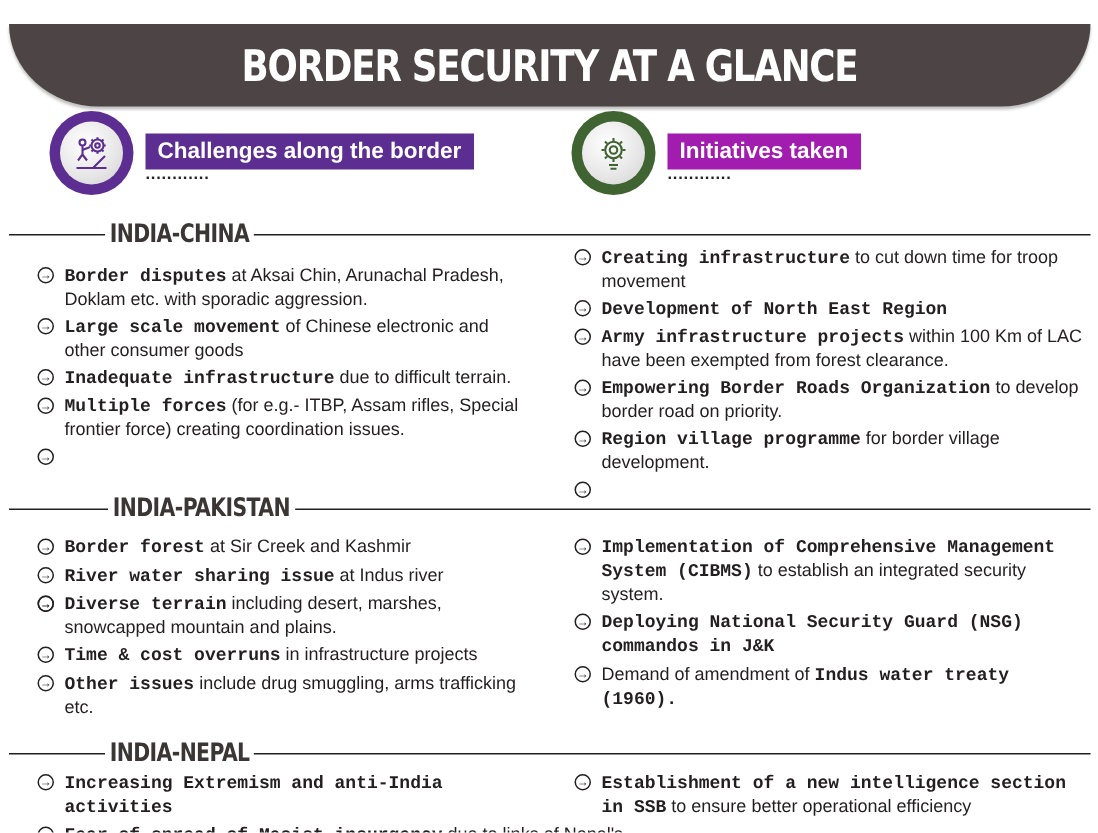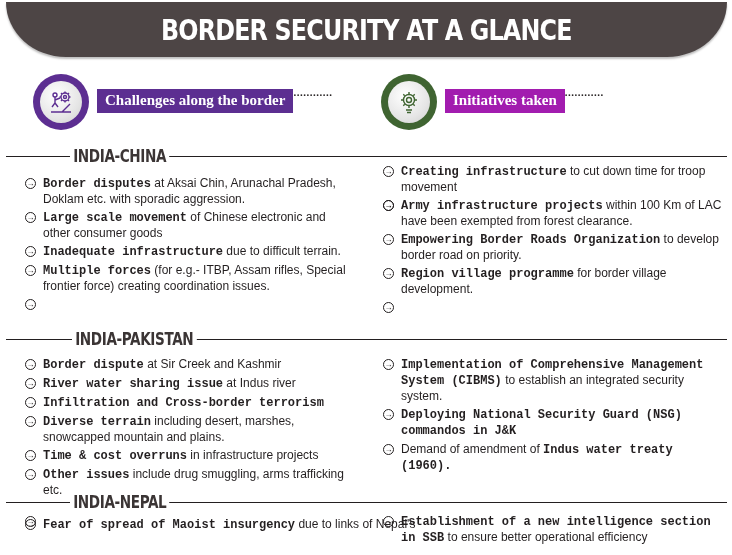--- a/index.html
+++ b/index.html
@@ -2,21 +2,21 @@
 <html><head>
 <meta charset="utf-8">
 <style>
   html, body { margin: 0; padding: 0; }
   body {
     width: 732px; height: 555px; overflow: hidden; background: #ffffff;
     font-family: "Liberation Sans", "DejaVu Sans", sans-serif; color: #231f20;
     position: relative;
   }
   .banner {
-    position: absolute; left: 6px; top: 2px; width: 721px; height: 55px;
+    position: absolute; left: 6px; top: 16px; width: 721px; height: 55px;
     background: #4d4545;
     border-bottom-left-radius: 60px 55px;
     border-bottom-right-radius: 60px 55px;
     box-shadow: 0 2px 2px rgba(0,0,0,0.25);
     display: flex; align-items: center; justify-content: center;
   }
   .banner-title {
     color: #ffffff; font-family: "DejaVu Sans", sans-serif; font-weight: bold;
     font-size: 29px; letter-spacing: -1px; transform: scaleX(0.82);
     text-transform: uppercase; white-space: nowrap;
@@ -32,21 +32,21 @@
     display: flex; align-items: center; justify-content: center;
   }
   .pill {
     color: #ffffff; font-weight: bold; font-size: 15px;
     padding: 3px 8px 4px 8px; white-space: nowrap;
   }
   .dots {
     font-size: 11px; letter-spacing: 0.5px; color: #231f20; margin-top: -2px;
     font-weight: bold; line-height: 10px;
   }
-  .label-wrap { display: flex; margin-left: 8px; margin-top: 15px; font-family: Liberation Serif, serif; }
+  .label-wrap { display: flex; flex-direction: column; margin-left: 8px; margin-top: 15px; }
 
   .hr { position: absolute; left: 6px; width: 721px; height: 1px; background: #231f20; }
   .section-title {
     position: absolute; background: #ffffff; padding: 0 4px;
     font-family: "DejaVu Sans", sans-serif; font-weight: bold; font-size: 17px;
     color: #3b3535; transform: scaleX(0.8); transform-origin: left center;
     letter-spacing: -0.5px; white-space: nowrap; line-height: 20px;
   }
   ul.items { position: absolute; margin: 0; padding: 0; list-style: none; }
   ul.items li {
@@ -110,48 +110,48 @@
 <ul class="items" style="left:25px; top:176px; width:330px;">
   <li><span class="bullet">→</span><b>Border disputes</b><span> at Aksai Chin, Arunachal Pradesh, Doklam etc. with sporadic aggression.</span></li>
   <li><span class="bullet">→</span><b>Large scale movement</b><span> of Chinese electronic and other consumer goods</span></li>
   <li><span class="bullet">→</span><b>Inadequate infrastructure</b><span> due to difficult terrain.</span></li>
   <li><span class="bullet">→</span><b>Multiple forces</b><span> (for e.g.- ITBP, Assam rifles, Special frontier force) creating coordination issues.</span></li>
   <li><span class="bullet">→</span><span></span></li>
 </ul>
 
 <ul class="items" style="left:383px; top:164px; width:340px;">
   <li><span class="bullet">→</span><b>Creating infrastructure</b><span> to cut down time for troop movement</span></li>
-  <li><span class="bullet">→</span><span></span></li>
+  <li><span class="bullet">→</span><b>Development of North East Region</b><span></span></li>
   <li><span class="bullet">→</span><b>Army infrastructure projects</b><span> within 100 Km of LAC have been exempted from forest clearance.</span></li>
   <li><span class="bullet">→</span><b>Empowering Border Roads Organization</b><span> to develop border road on priority.</span></li>
   <li><span class="bullet">→</span><b>Region village programme</b><span> for border village development.</span></li>
   <li><span class="bullet">→</span><span></span></li>
 </ul>
 
 <div class="hr" style="top:339px;"></div>
 <div class="section-title" style="left:72px; top:329px;">INDIA-PAKISTAN</div>
 
 <ul class="items" style="left:25px; top:357px; width:335px;">
-  <li><span class="bullet">→</span><b>Border dispute</b><span> at Sir Creek and Kashmir</span></li>
+  <li><span class="bullet">→</span><b>Border forest</b><span> at Sir Creek and Kashmir</span></li>
   <li><span class="bullet">→</span><b>River water sharing issue</b><span> at Indus river</span></li>
-  <li><span class="bullet">→</span><b>Infiltration and Cross-border terrorism</b><span></span></li>
+  <li><span class="bullet">→</span><span></span></li>
   <li><span class="bullet">→</span><b>Diverse terrain</b><span> including desert, marshes, snowcapped mountain and plains.</span></li>
   <li><span class="bullet">→</span><b>Time &amp; cost overruns</b><span> in infrastructure projects</span></li>
   <li><span class="bullet">→</span><b>Other issues</b><span> include drug smuggling, arms trafficking etc.</span></li>
 </ul>
 
 <ul class="items" style="left:383px; top:357px; width:340px;">
   <li><span class="bullet">→</span><b>Implementation of Comprehensive Management System (CIBMS)</b><span> to establish an integrated security system.</span></li>
   <li><span class="bullet">→</span><b>Deploying National Security Guard (NSG) commandos in J&amp;K</b><span></span></li>
   <li><span class="bullet">→</span><span>Demand of amendment of </span><b>Indus water treaty (1960).</b><span></span></li>
 </ul>
 
 <div class="hr" style="top:502px;"></div>
 <div class="section-title" style="left:70px; top:492px;">INDIA-NEPAL</div>
 
 <ul class="items" style="left:25px; top:514px; width:345px;">
-  <li><span class="bullet">→</span><span></span></li>
+  <li><span class="bullet">→</span><b>Increasing Extremism and anti-India activities</b><span></span></li>
   <li style="white-space:nowrap;"><span class="bullet">→</span><b>Fear of spread of Maoist insurgency</b><span> due to links of Nepal's</span></li>
 </ul>
 
 <ul class="items" style="left:383px; top:514px; width:330px;">
   <li><span class="bullet">→</span><b>Establishment of a new intelligence section in SSB</b><span> to ensure better operational efficiency</span></li>
 </ul>
 
 </body></html>

